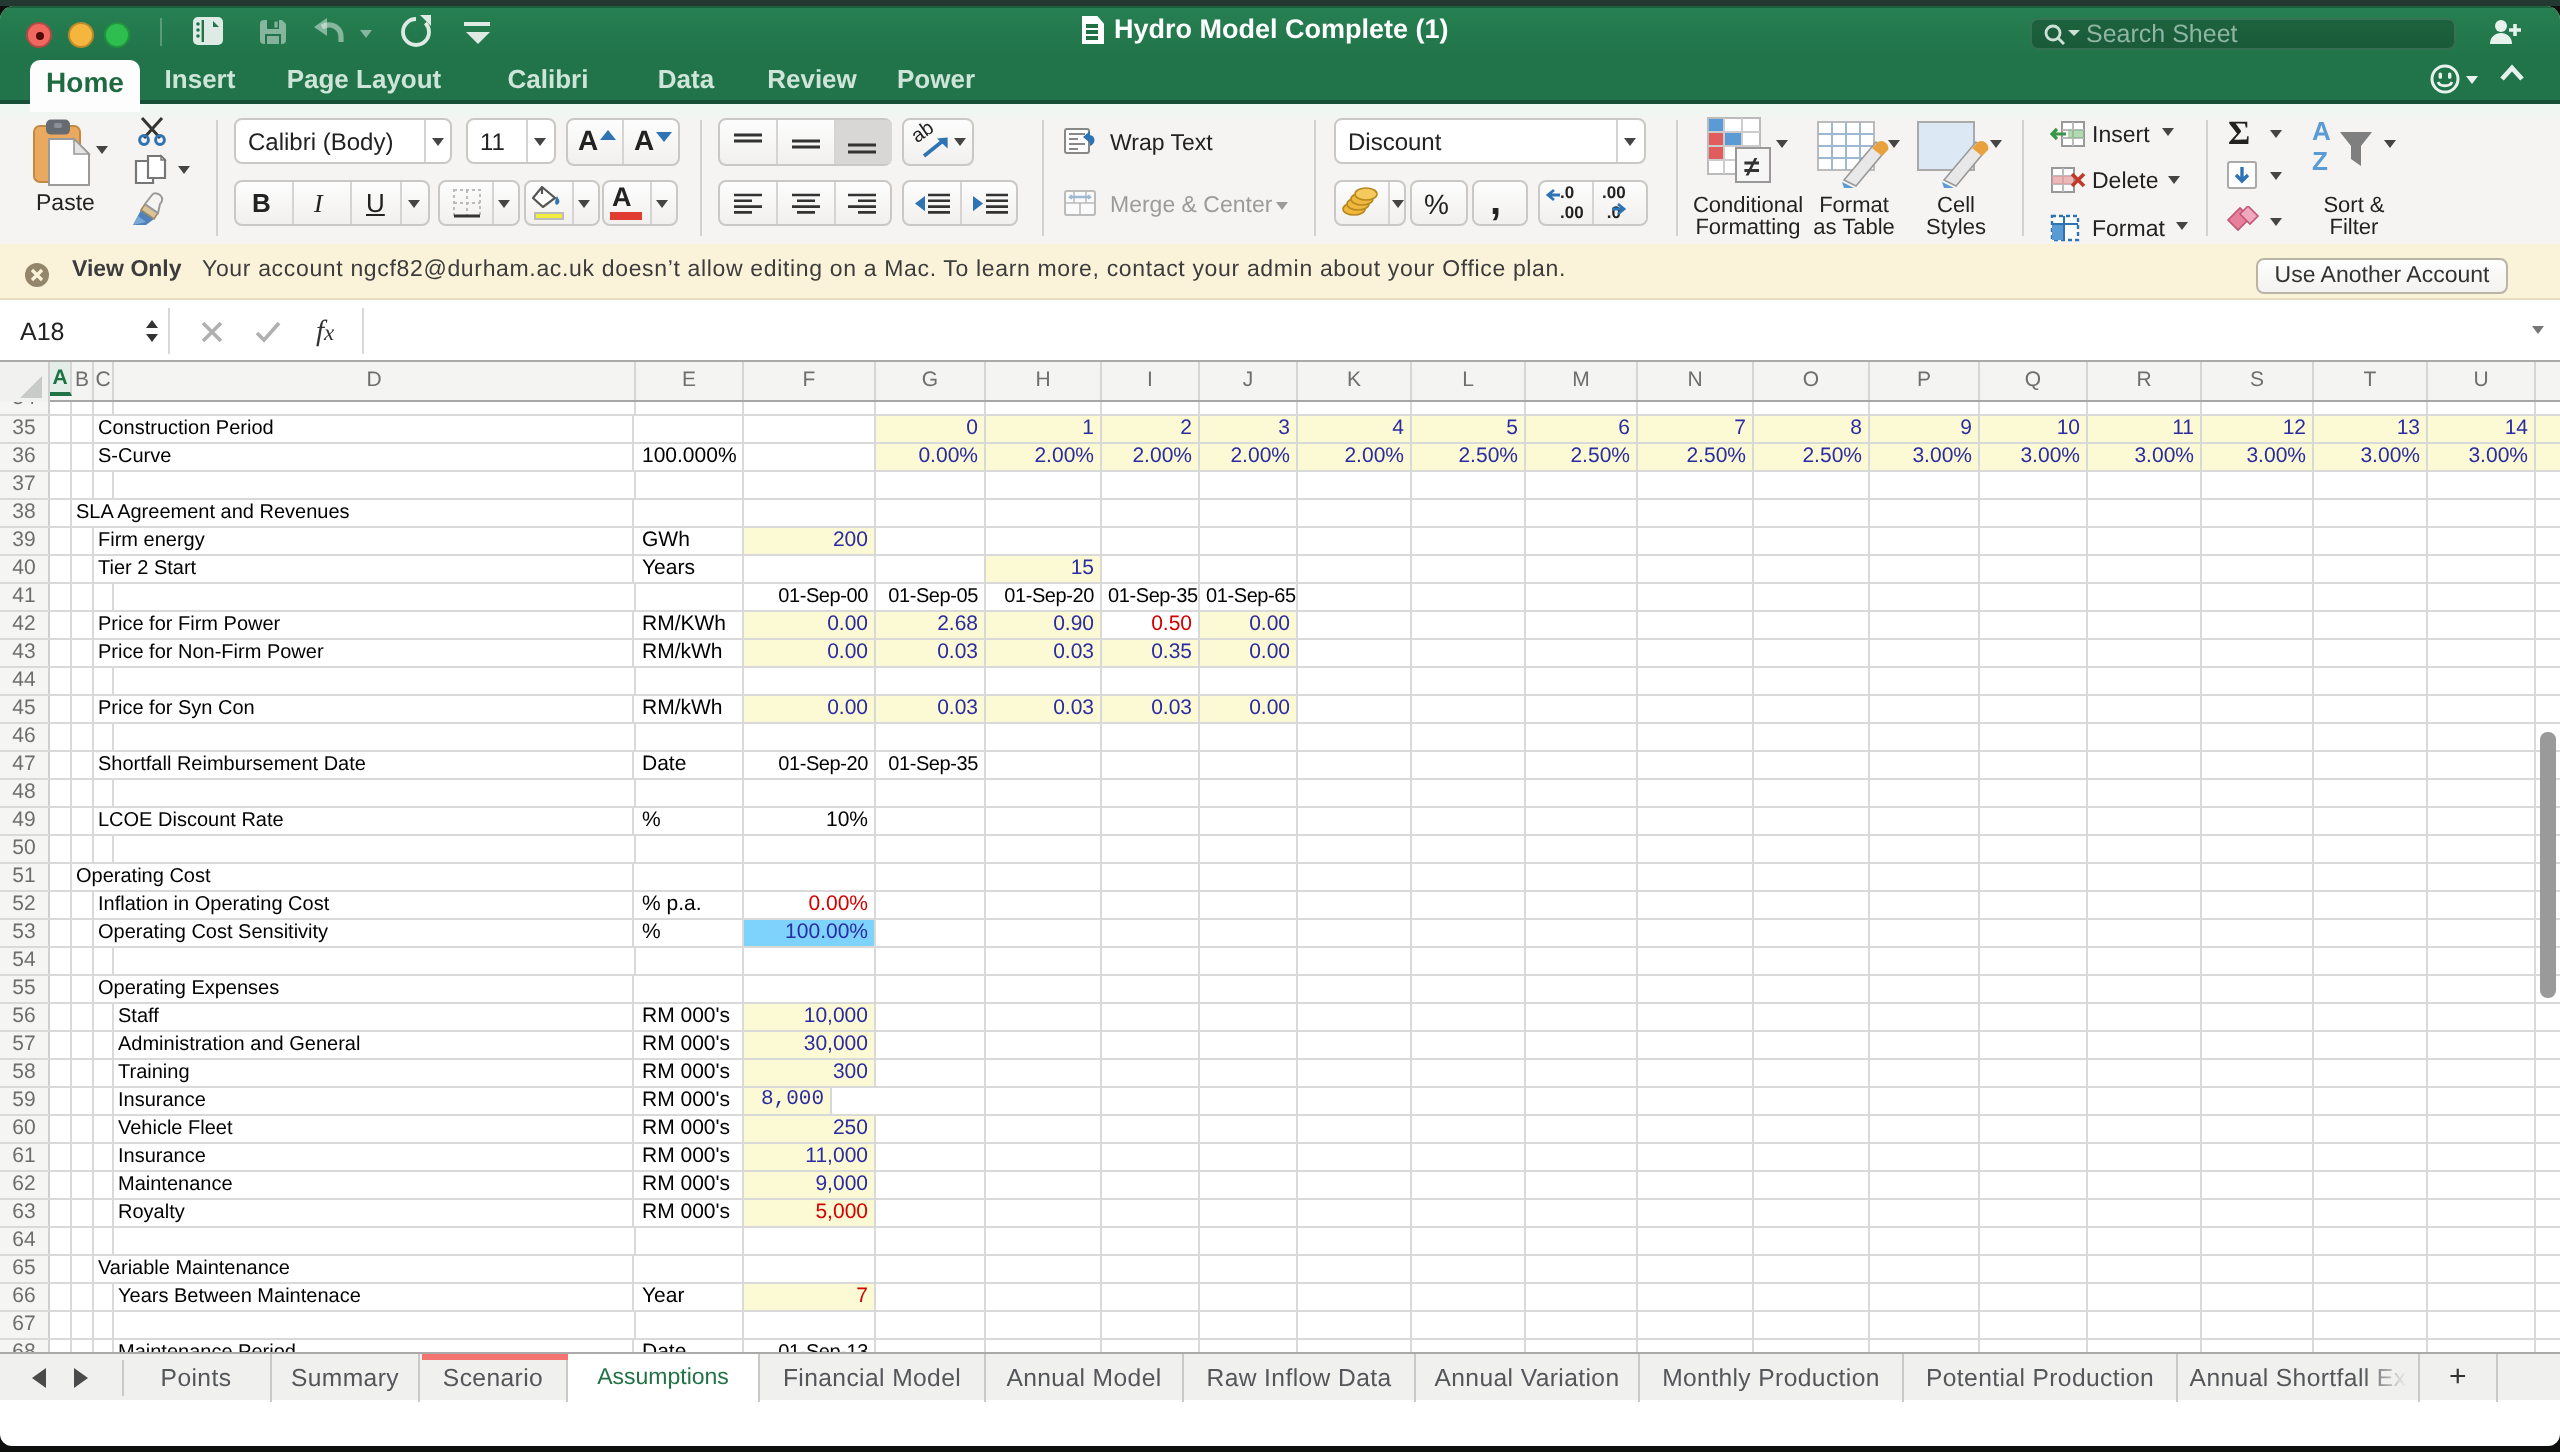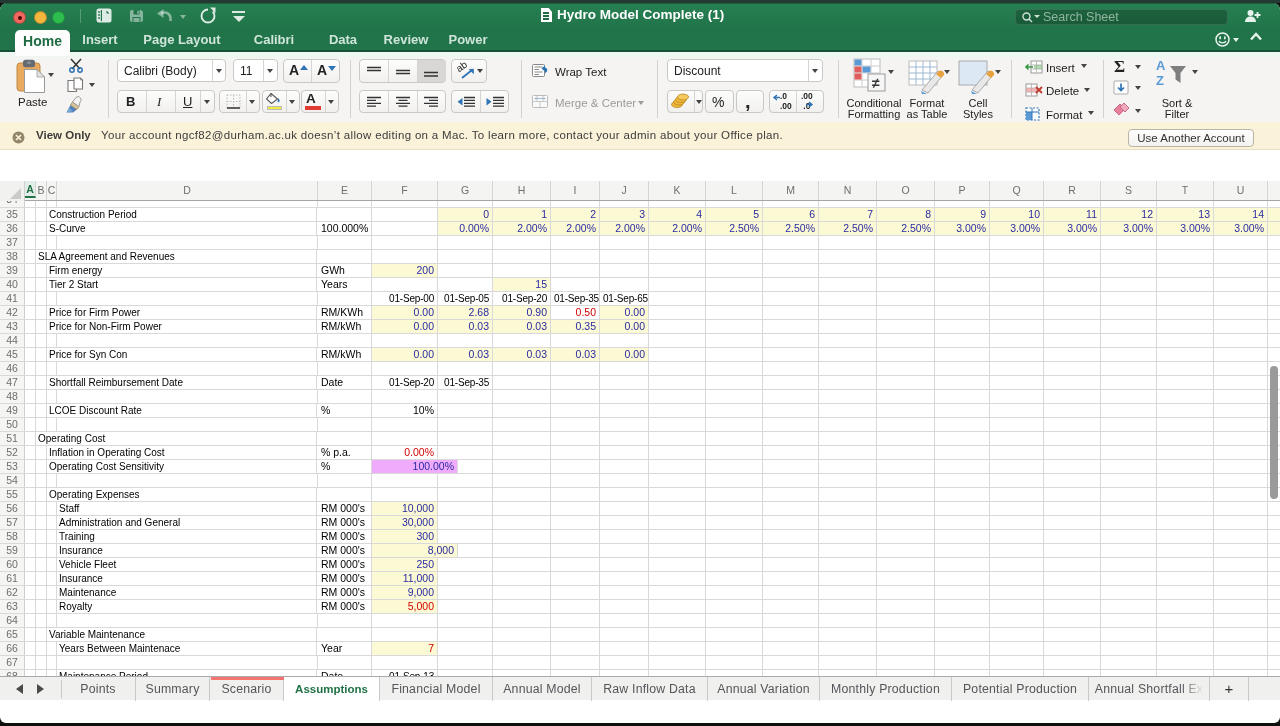--- a/index.html
+++ b/index.html
@@ -339,20 +339,35 @@
     </div>
 <div id="notify">
       <svg width="13" height="13" viewBox="0 0 13 13" style="position:absolute;left:12px;top:8.5px">
         <circle cx="6.5" cy="6.5" r="6" fill="#94866b"></circle>
         <path d="M4 4 L9 9 M9 4 L4 9" stroke="#fbf2da" stroke-width="1.6"></path>
       </svg>
       <div style="position:absolute;left:36px;top:7px;font-size:11.5px;font-weight:bold;color:#3c3c3c">View Only</div>
       <div style="position:absolute;left:101px;top:7px;font-size:11.5px;letter-spacing:0.33px;color:#3c3c3c">Your account ngcf82@durham.ac.uk doesn’t allow editing on a Mac. To learn more, contact your admin about your Office plan.</div>
       <div style="position:absolute;left:1128px;top:7px;width:126px;height:17.5px;background:linear-gradient(#fefefe,#f3f2f0);border:1px solid #b9b4a6;border-radius:4px;font-size:11.5px;color:#333;text-align:center;line-height:16px">Use Another Account</div>
     </div>
+<div id="fbar">
+      <div style="position:absolute;left:10px;top:8.5px;font-size:12.5px;color:#222">A18</div>
+      <div style="position:absolute;left:73px;top:9.5px;width:0;height:0;border-left:3.5px solid transparent;border-right:3.5px solid transparent;border-bottom:4.5px solid #333"></div>
+      <div style="position:absolute;left:73px;top:17px;width:0;height:0;border-left:3.5px solid transparent;border-right:3.5px solid transparent;border-top:4.5px solid #333"></div>
+      <div style="position:absolute;left:84px;top:4px;width:1px;height:23px;background:#d8d8d8"></div>
+      <svg width="12" height="12" viewBox="0 0 12 12" style="position:absolute;left:100px;top:10px">
+        <path d="M1.5 1.5 L10.5 10.5 M10.5 1.5 L1.5 10.5" stroke="#b0b0b0" stroke-width="1.8"></path>
+      </svg>
+      <svg width="14" height="12" viewBox="0 0 14 12" style="position:absolute;left:127px;top:10px">
+        <path d="M1.5 6.5 L5 10 L12.5 1.5" fill="none" stroke="#b0b0b0" stroke-width="1.8"></path>
+      </svg>
+      <div style="position:absolute;left:158px;top:7.5px;font-size:14.5px;font-style:italic;font-family:'Liberation Serif',serif;color:#333">f<span style="font-size:11.5px">x</span></div>
+      <div style="position:absolute;left:181px;top:4px;width:1px;height:23px;background:#d8d8d8"></div>
+      <div class="dar" style="left:1266px;top:13px;border-top-color:#777"></div>
+    </div>
 <div id="grid">
 <div id="ghdr">
 <div style="position:absolute;left:0;top:0;width:25px;height:20px;background:#f1f1f0;border-right:1px solid #cfcfcf"></div>
 <div style="position:absolute;left:10px;top:7px;width:0;height:0;border-right:11px solid #c9cbc9;border-top:11px solid transparent"></div>
 <div class="ch chA" style="left:25px;width:11px">A</div>
 <div class="ch" style="left:36px;width:11px">B</div>
 <div class="ch" style="left:47px;width:10px">C</div>
 <div class="ch" style="left:57px;width:261px">D</div>
 <div class="ch" style="left:318px;width:54px">E</div>
 <div class="ch" style="left:372px;width:66px">F</div>
@@ -834,21 +849,21 @@
         <div class="cell" style="left:1157px;width:57px;text-align:right;"></div>
         <div class="cell" style="left:1214px;width:54px;text-align:right;"></div>
         <div class="cell" style="left:1268px;width:13px;text-align:right;border-right:none;"></div>
       </div>
 <div class="grow" style="top:279px;height:14px;border-bottom:1px solid #d9d9d9;">
         <div class="rh" style="height:14px">53</div>
         <div class="cell" style="left:25px;width:11px;text-align:right;"></div>
         <div class="cell" style="left:36px;width:11px;text-align:right;"></div>
         <div class="cell" style="left:47px;width:270px;border-right:1px solid #d9d9d9;text-align:left;padding-left:2px;font-size:10px;color:#000">Operating Cost Sensitivity</div>
         <div class="cell" style="left:318px;width:54px;text-align:left;">%</div>
-        <div class="cell" style="left:372px;width:86px;text-align:right;background:#f0abfc;color:#2b2ba3;">100.00%</div>
+        <div class="cell" style="left:372px;width:66px;text-align:right;background:#7dd3fc;color:#2b2ba3;">100.00%</div>
         <div class="cell" style="left:438px;width:55px;text-align:right;"></div>
         <div class="cell" style="left:493px;width:58px;text-align:right;"></div>
         <div class="cell" style="left:551px;width:49px;text-align:right;"></div>
         <div class="cell" style="left:600px;width:49px;text-align:right;"></div>
         <div class="cell" style="left:649px;width:57px;text-align:right;"></div>
         <div class="cell" style="left:706px;width:57px;text-align:right;"></div>
         <div class="cell" style="left:763px;width:56px;text-align:right;"></div>
         <div class="cell" style="left:819px;width:58px;text-align:right;"></div>
         <div class="cell" style="left:877px;width:58px;text-align:right;"></div>
         <div class="cell" style="left:935px;width:55px;text-align:right;"></div>
@@ -983,21 +998,21 @@
         <div class="cell" style="left:1214px;width:54px;text-align:right;"></div>
         <div class="cell" style="left:1268px;width:13px;text-align:right;border-right:none;"></div>
       </div>
 <div class="grow" style="top:363px;height:14px;border-bottom:1px solid #d9d9d9;">
         <div class="rh" style="height:14px">59</div>
         <div class="cell" style="left:25px;width:11px;text-align:right;"></div>
         <div class="cell" style="left:36px;width:11px;text-align:right;"></div>
         <div class="cell" style="left:47px;width:10px;text-align:right;"></div>
         <div class="cell" style="left:57px;width:260px;border-right:1px solid #d9d9d9;text-align:left;padding-left:2px;font-size:10px;color:#000">Insurance</div>
         <div class="cell" style="left:318px;width:54px;text-align:left;">RM 000's</div>
-        <div class="cell" style="left:372px;width:86px;text-align:right;background:#fbfad4;color:#2b2ba3;">8,000</div>
+        <div class="cell" style="left:372px;width:44px;text-align:right;background:#fbfad4;color:#2b2ba3;font-family:Liberation Mono, monospace;">8,000</div>
         <div class="cell" style="left:438px;width:55px;text-align:right;"></div>
         <div class="cell" style="left:493px;width:58px;text-align:right;"></div>
         <div class="cell" style="left:551px;width:49px;text-align:right;"></div>
         <div class="cell" style="left:600px;width:49px;text-align:right;"></div>
         <div class="cell" style="left:649px;width:57px;text-align:right;"></div>
         <div class="cell" style="left:706px;width:57px;text-align:right;"></div>
         <div class="cell" style="left:763px;width:56px;text-align:right;"></div>
         <div class="cell" style="left:819px;width:58px;text-align:right;"></div>
         <div class="cell" style="left:877px;width:58px;text-align:right;"></div>
         <div class="cell" style="left:935px;width:55px;text-align:right;"></div>
@@ -1244,15 +1259,15 @@
       <div class="stab" style="left:210px;width:74px;">Scenario</div>
       <div class="stab" style="left:380px;width:113px;">Financial Model</div>
       <div class="stab" style="left:493px;width:99px;">Annual Model</div>
       <div class="stab" style="left:592px;width:116px;">Raw Inflow Data</div>
       <div class="stab" style="left:708px;width:112px;">Annual Variation</div>
       <div class="stab" style="left:820px;width:132px;">Monthly Production</div>
       <div class="stab" style="left:952px;width:137px;">Potential Production</div>
       <div class="stab" style="left:1089px;width:121px;">Annual Shortfall Ex</div>
       <div class="stab" style="left:1210px;width:39px;font-size:15px;color:#333">+</div>
       <div style="position:absolute;left:1182px;top:2px;width:27px;height:20px;background:linear-gradient(90deg,rgba(240,240,238,0),#f0f0ee 80%)"></div>
-      <div style="position:absolute;left:284px;top:0;width:96px;height:24px;background:#fff;border-right:1px solid #c9c9c9;font-size:11.5px;font-weight:bold;color:#217346;text-align:center;line-height:24px">Assumptions</div>
+      <div style="position:absolute;left:284px;top:0;width:96px;height:24px;background:#fff;border-right:1px solid #c9c9c9;font-size:11.5px;font-weight:normal;color:#217346;text-align:center;line-height:24px">Assumptions</div>
       <div style="position:absolute;left:211px;top:0;width:73px;height:2.5px;background:#f47472"></div>
     </div>
 </div>
 </body></html>

